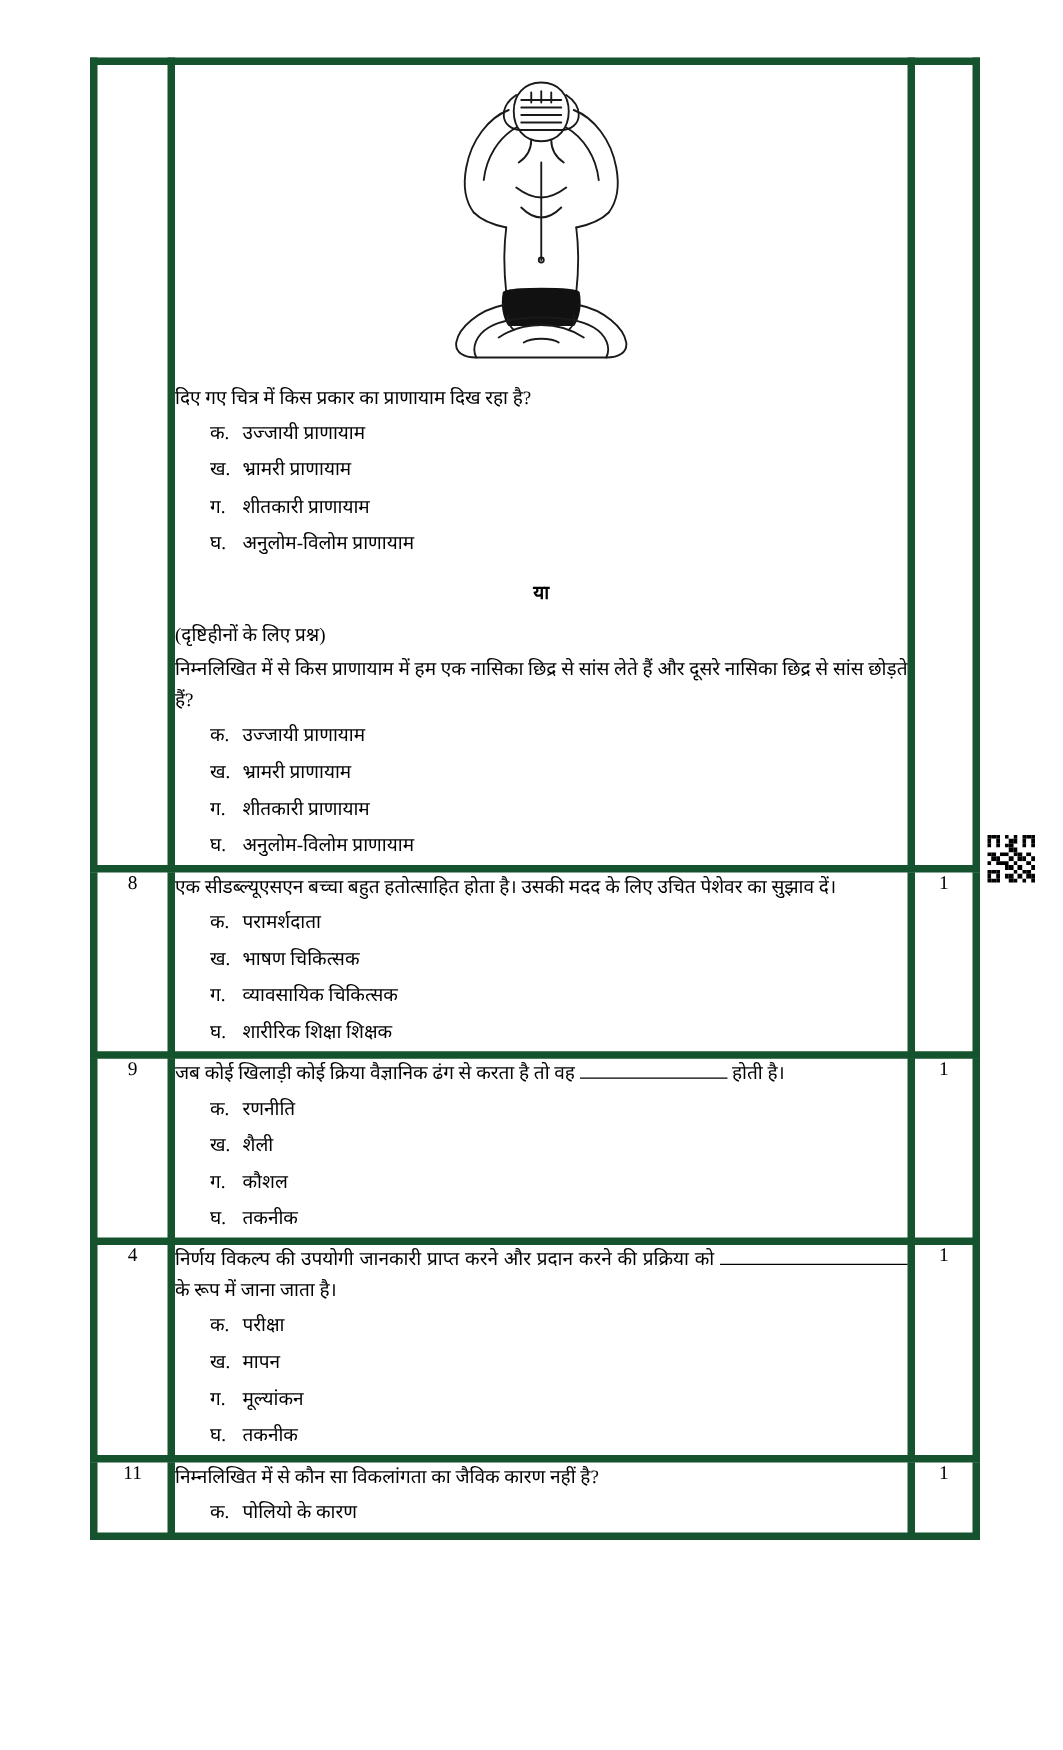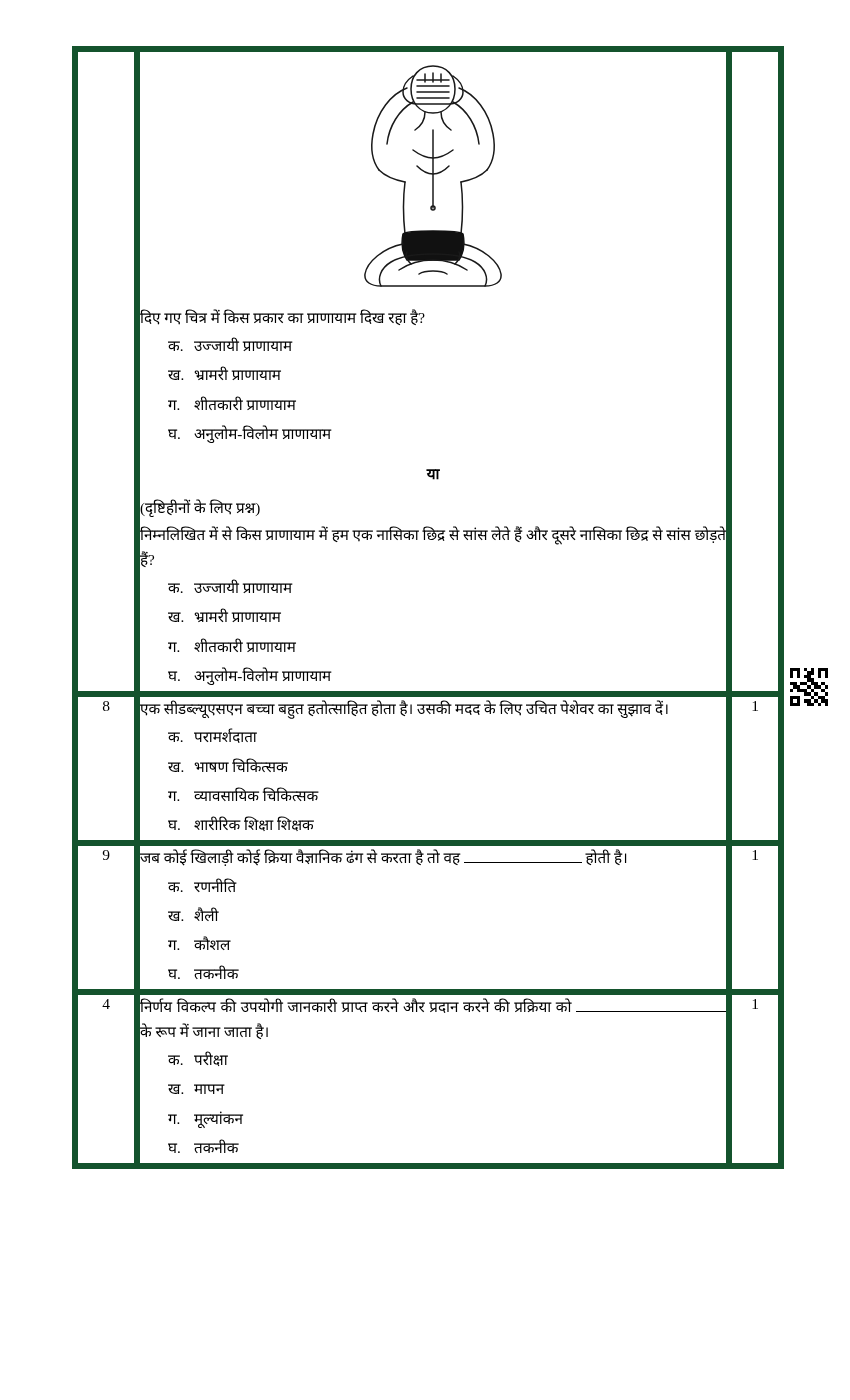--- a/index.html
+++ b/index.html
@@ -298,20 +298,33 @@
               </li>
             <li>
                 <span class="opt-k">घ.</span>
                 <span>तकनीक</span>
               </li>
           </ul>
         </td>
         <td class="mark-cell">1</td>
       </tr>
 
+      <tr>
+        <td class="num-cell">11</td>
+        <td class="body-cell">
+          <p class="qtext">निम्नलिखित में से कौन सा विकलांगता का जैविक कारण नहीं है?</p>
+          <ul class="opts">
+            <li>
+                <span class="opt-k">क.</span>
+                <span>पोलियो के कारण</span>
+              </li>
+          </ul>
+        </td>
+        <td class="mark-cell">1</td>
+      </tr>
 
     </tbody>
   </table>
 
   <div class="qr">
     <div class="qr-grid">
       <i class="on"></i>
         <i class="on"></i>
         <i class="on"></i>
         <i></i>

